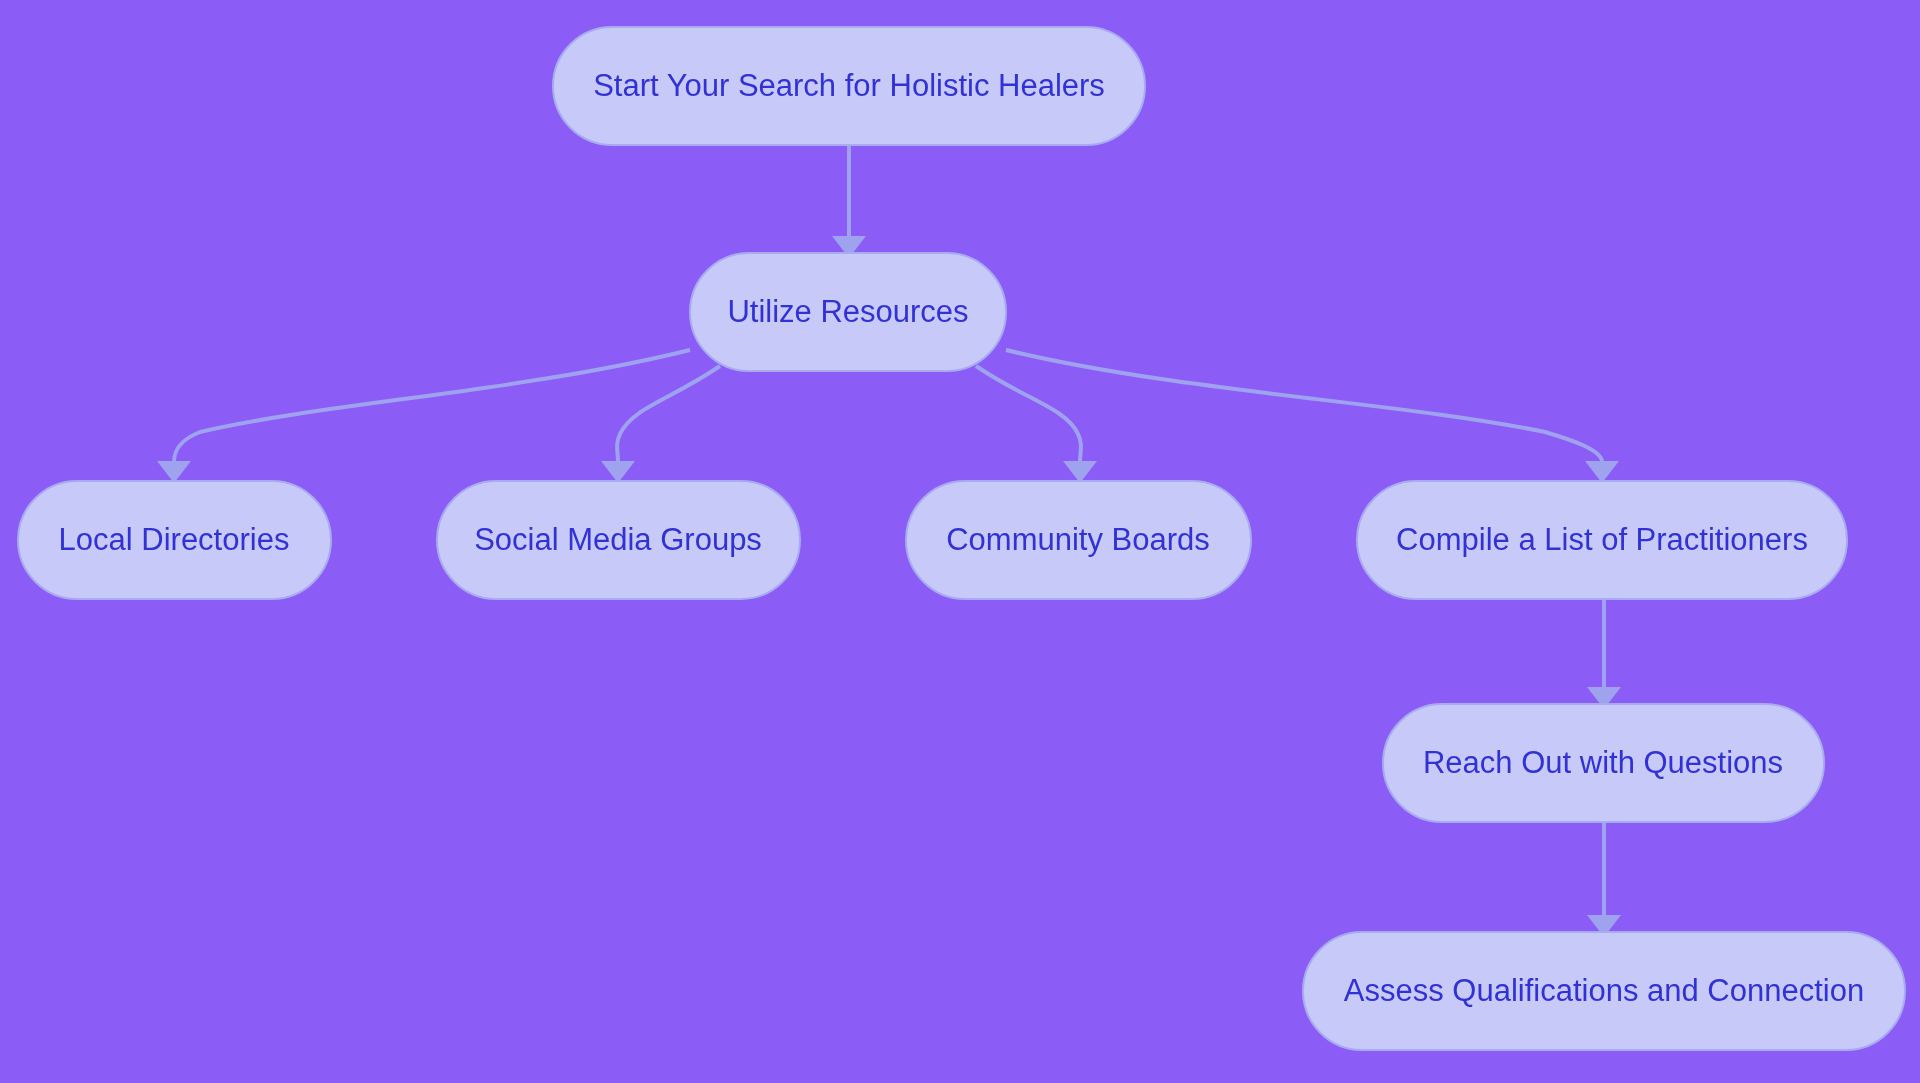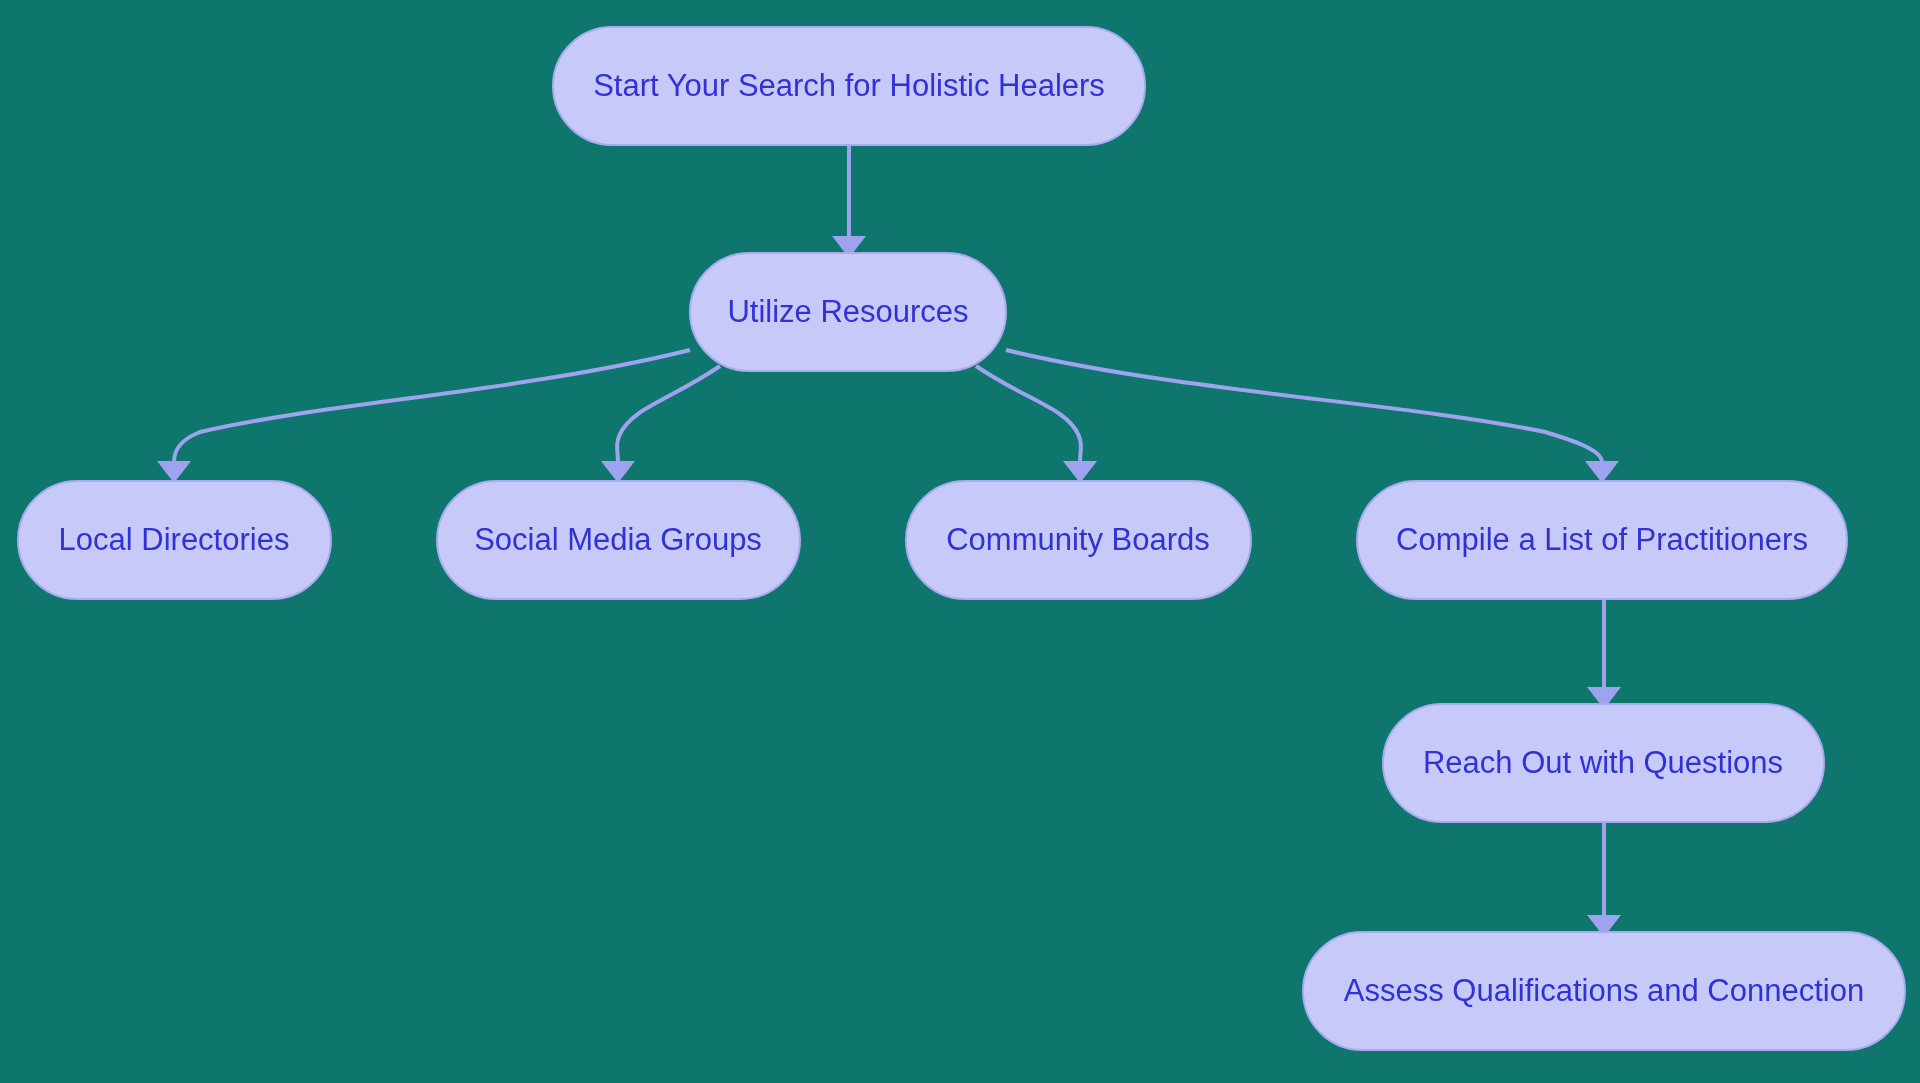--- a/index.html
+++ b/index.html
@@ -10,21 +10,21 @@
   body {
     width: 1920px;
     height: 1083px;
     overflow: hidden;
     font-family: "Liberation Sans", sans-serif;
   }
   #flowchart-root {
     position: relative;
     width: 1920px;
     height: 1083px;
-    background: #0f766e;
+    background: #8b5cf6;
     text-decoration: underline;
   }
   svg#flow-svg {
     position: absolute;
     top: 0;
     left: 0;
     width: 1920px;
     height: 1083px;
     display: block;
   }

